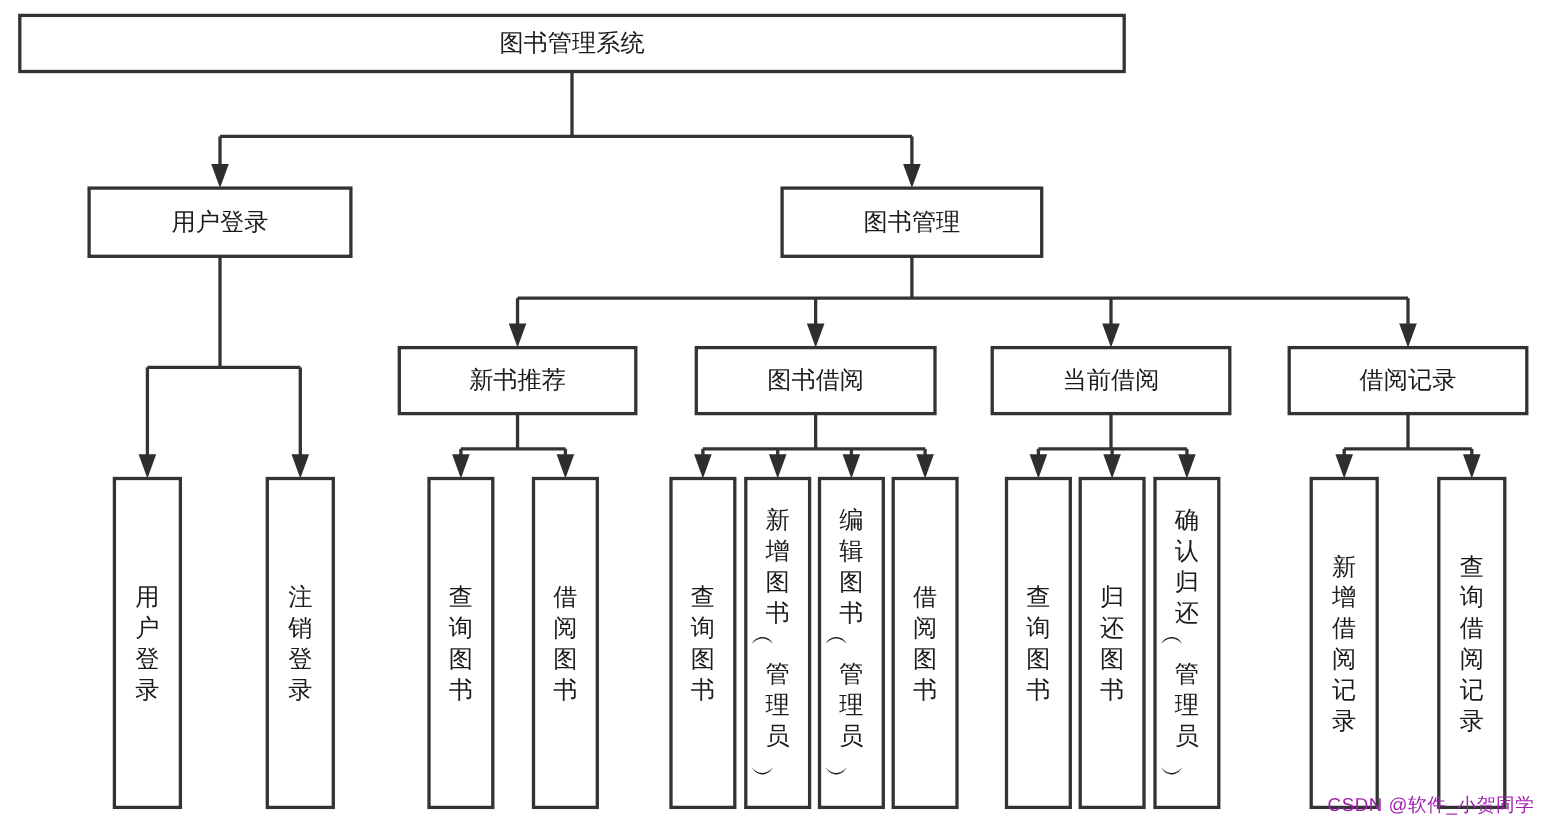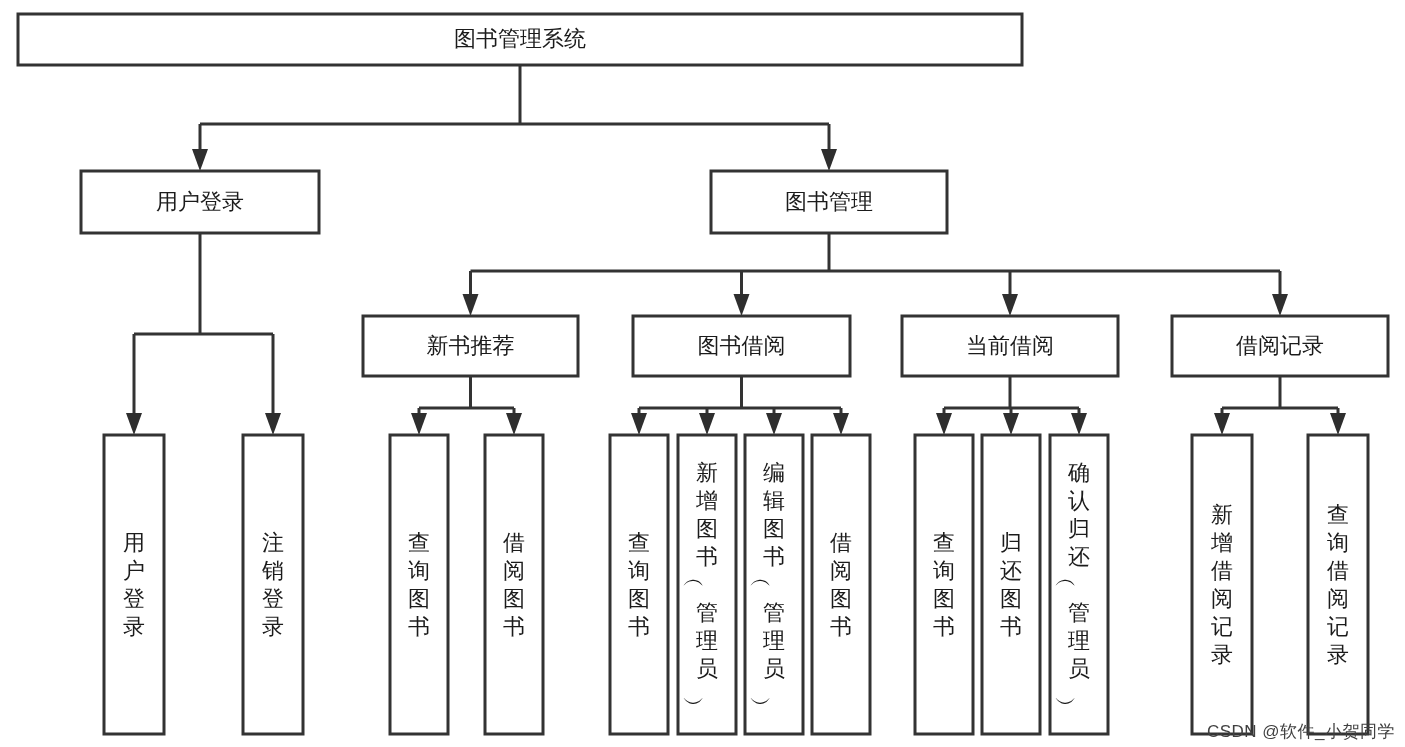--- a/index.html
+++ b/index.html
@@ -54,21 +54,21 @@
     font-family: "Liberation Sans", "DejaVu Sans", sans-serif;
     font-size: 22px;
     text-anchor: middle;
   }
   .watermark {
     position: absolute;
     right: 10px;
     bottom: 4px;
     font-family: "Liberation Sans", "DejaVu Sans", sans-serif;
     font-size: 17px;
-    color: #404040;
+    color: #a21caf;
     letter-spacing: 0.5px;
     white-space: nowrap;
     pointer-events: none;
     margin-left: 14px;
   }
 </style>
 </head>
 <body>
 
 <div id="diagram-root">

